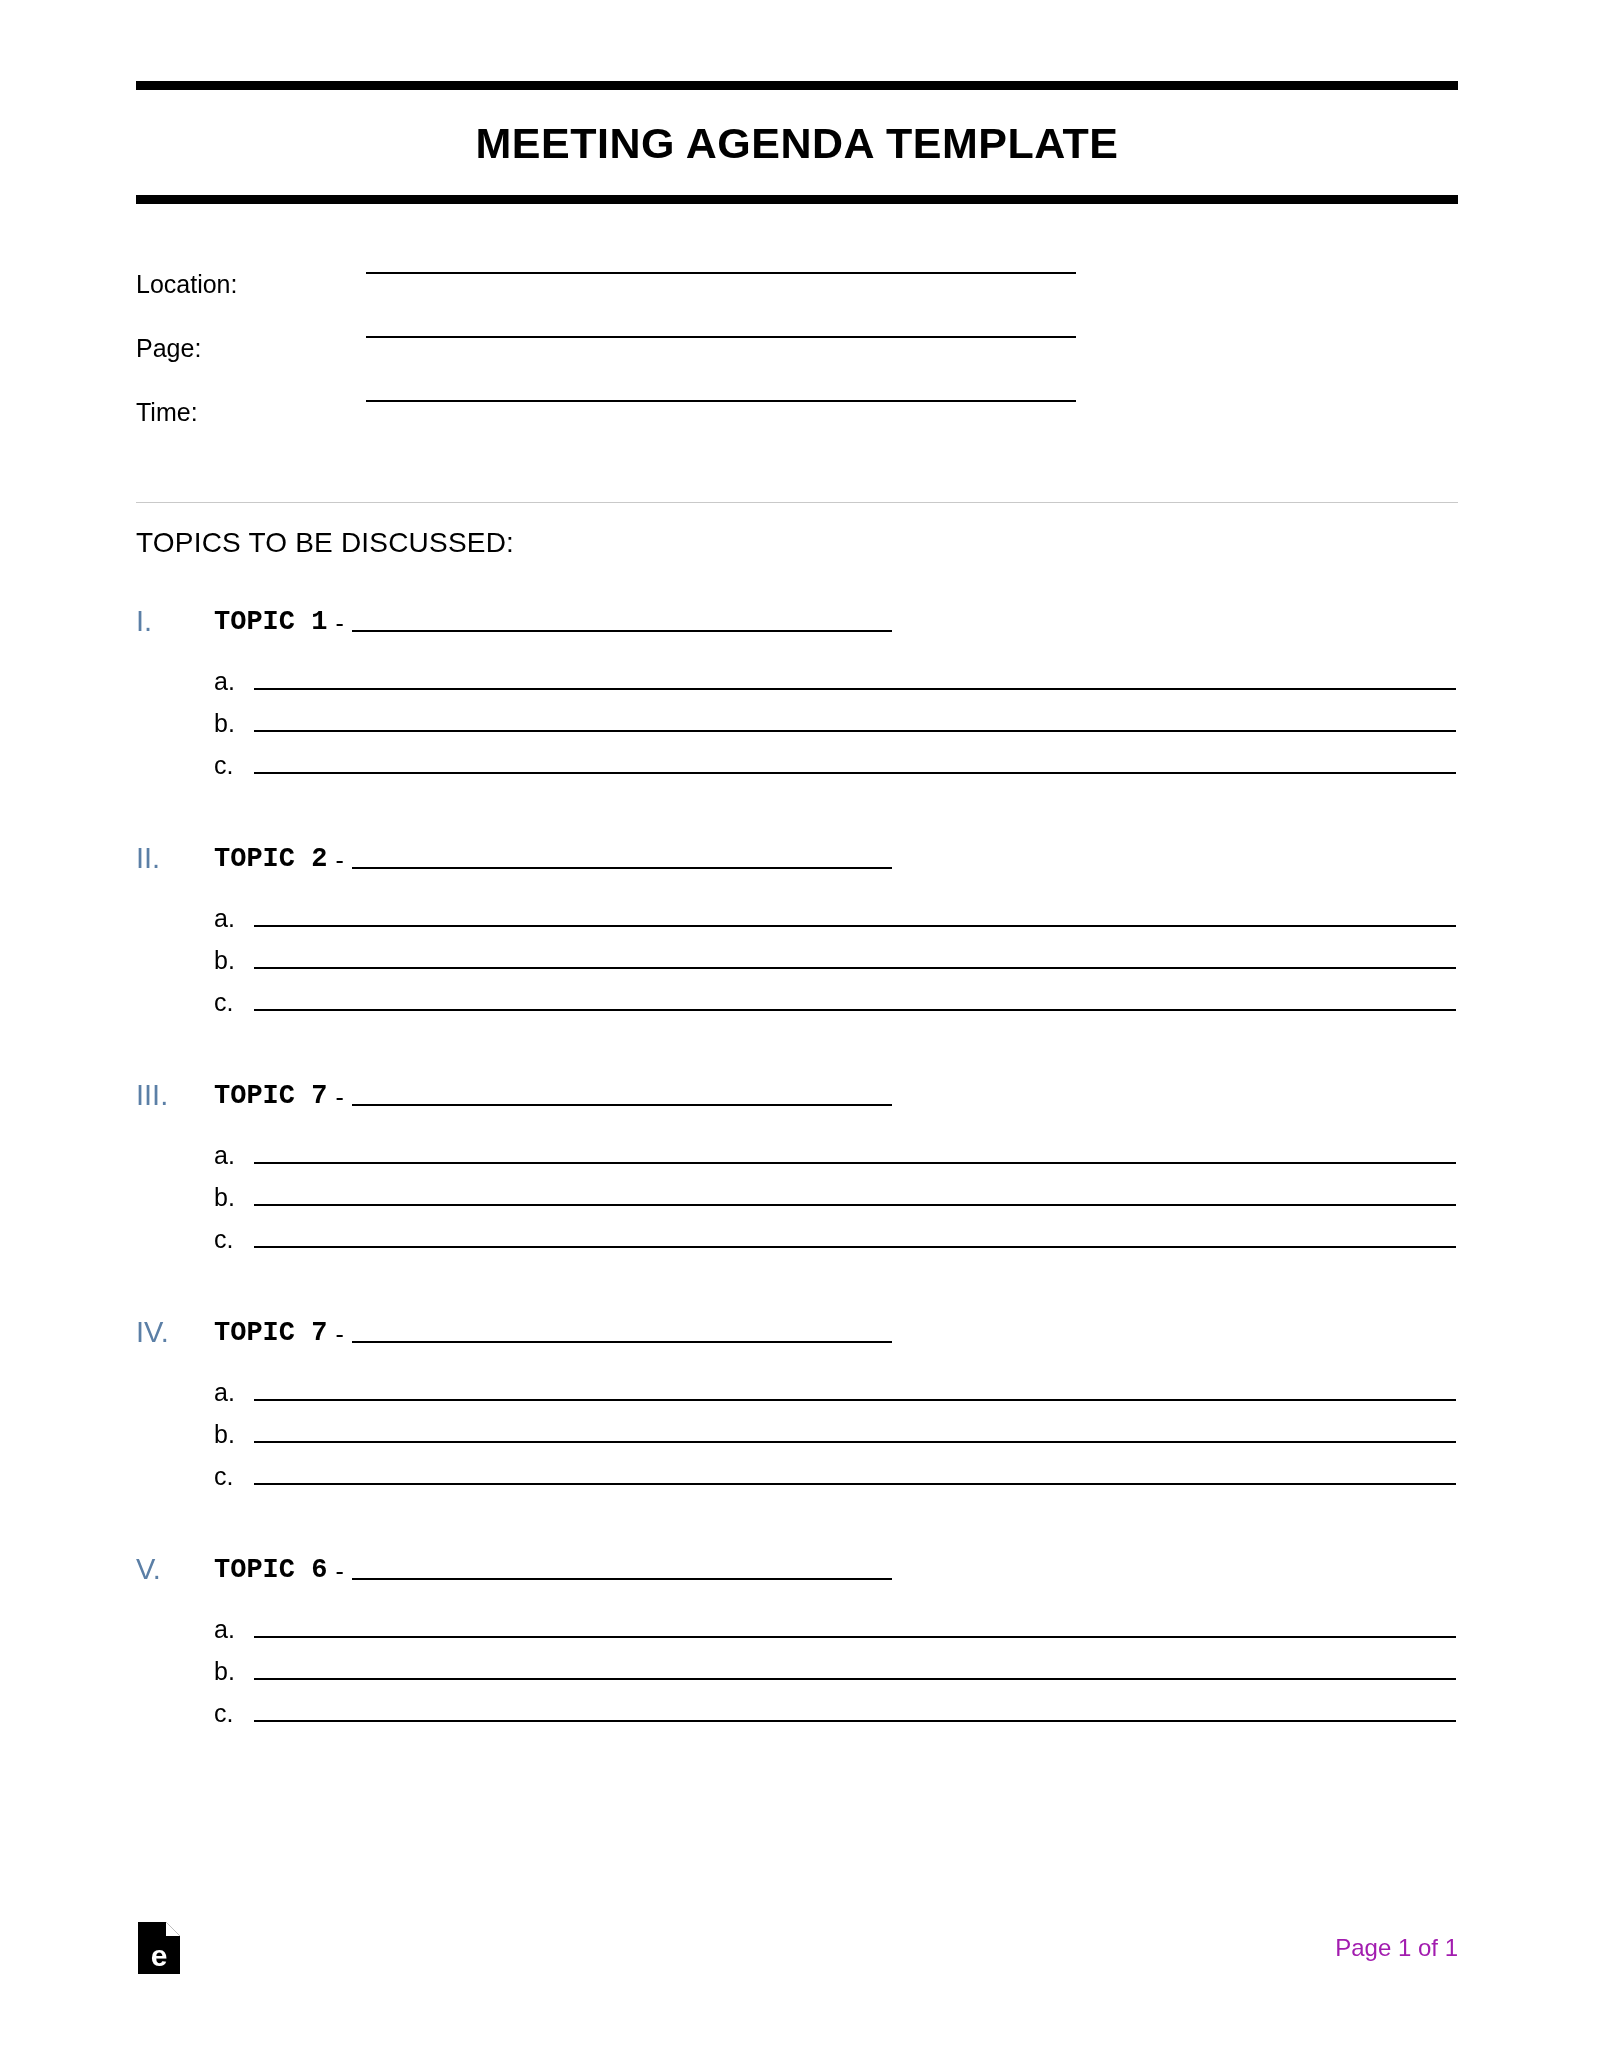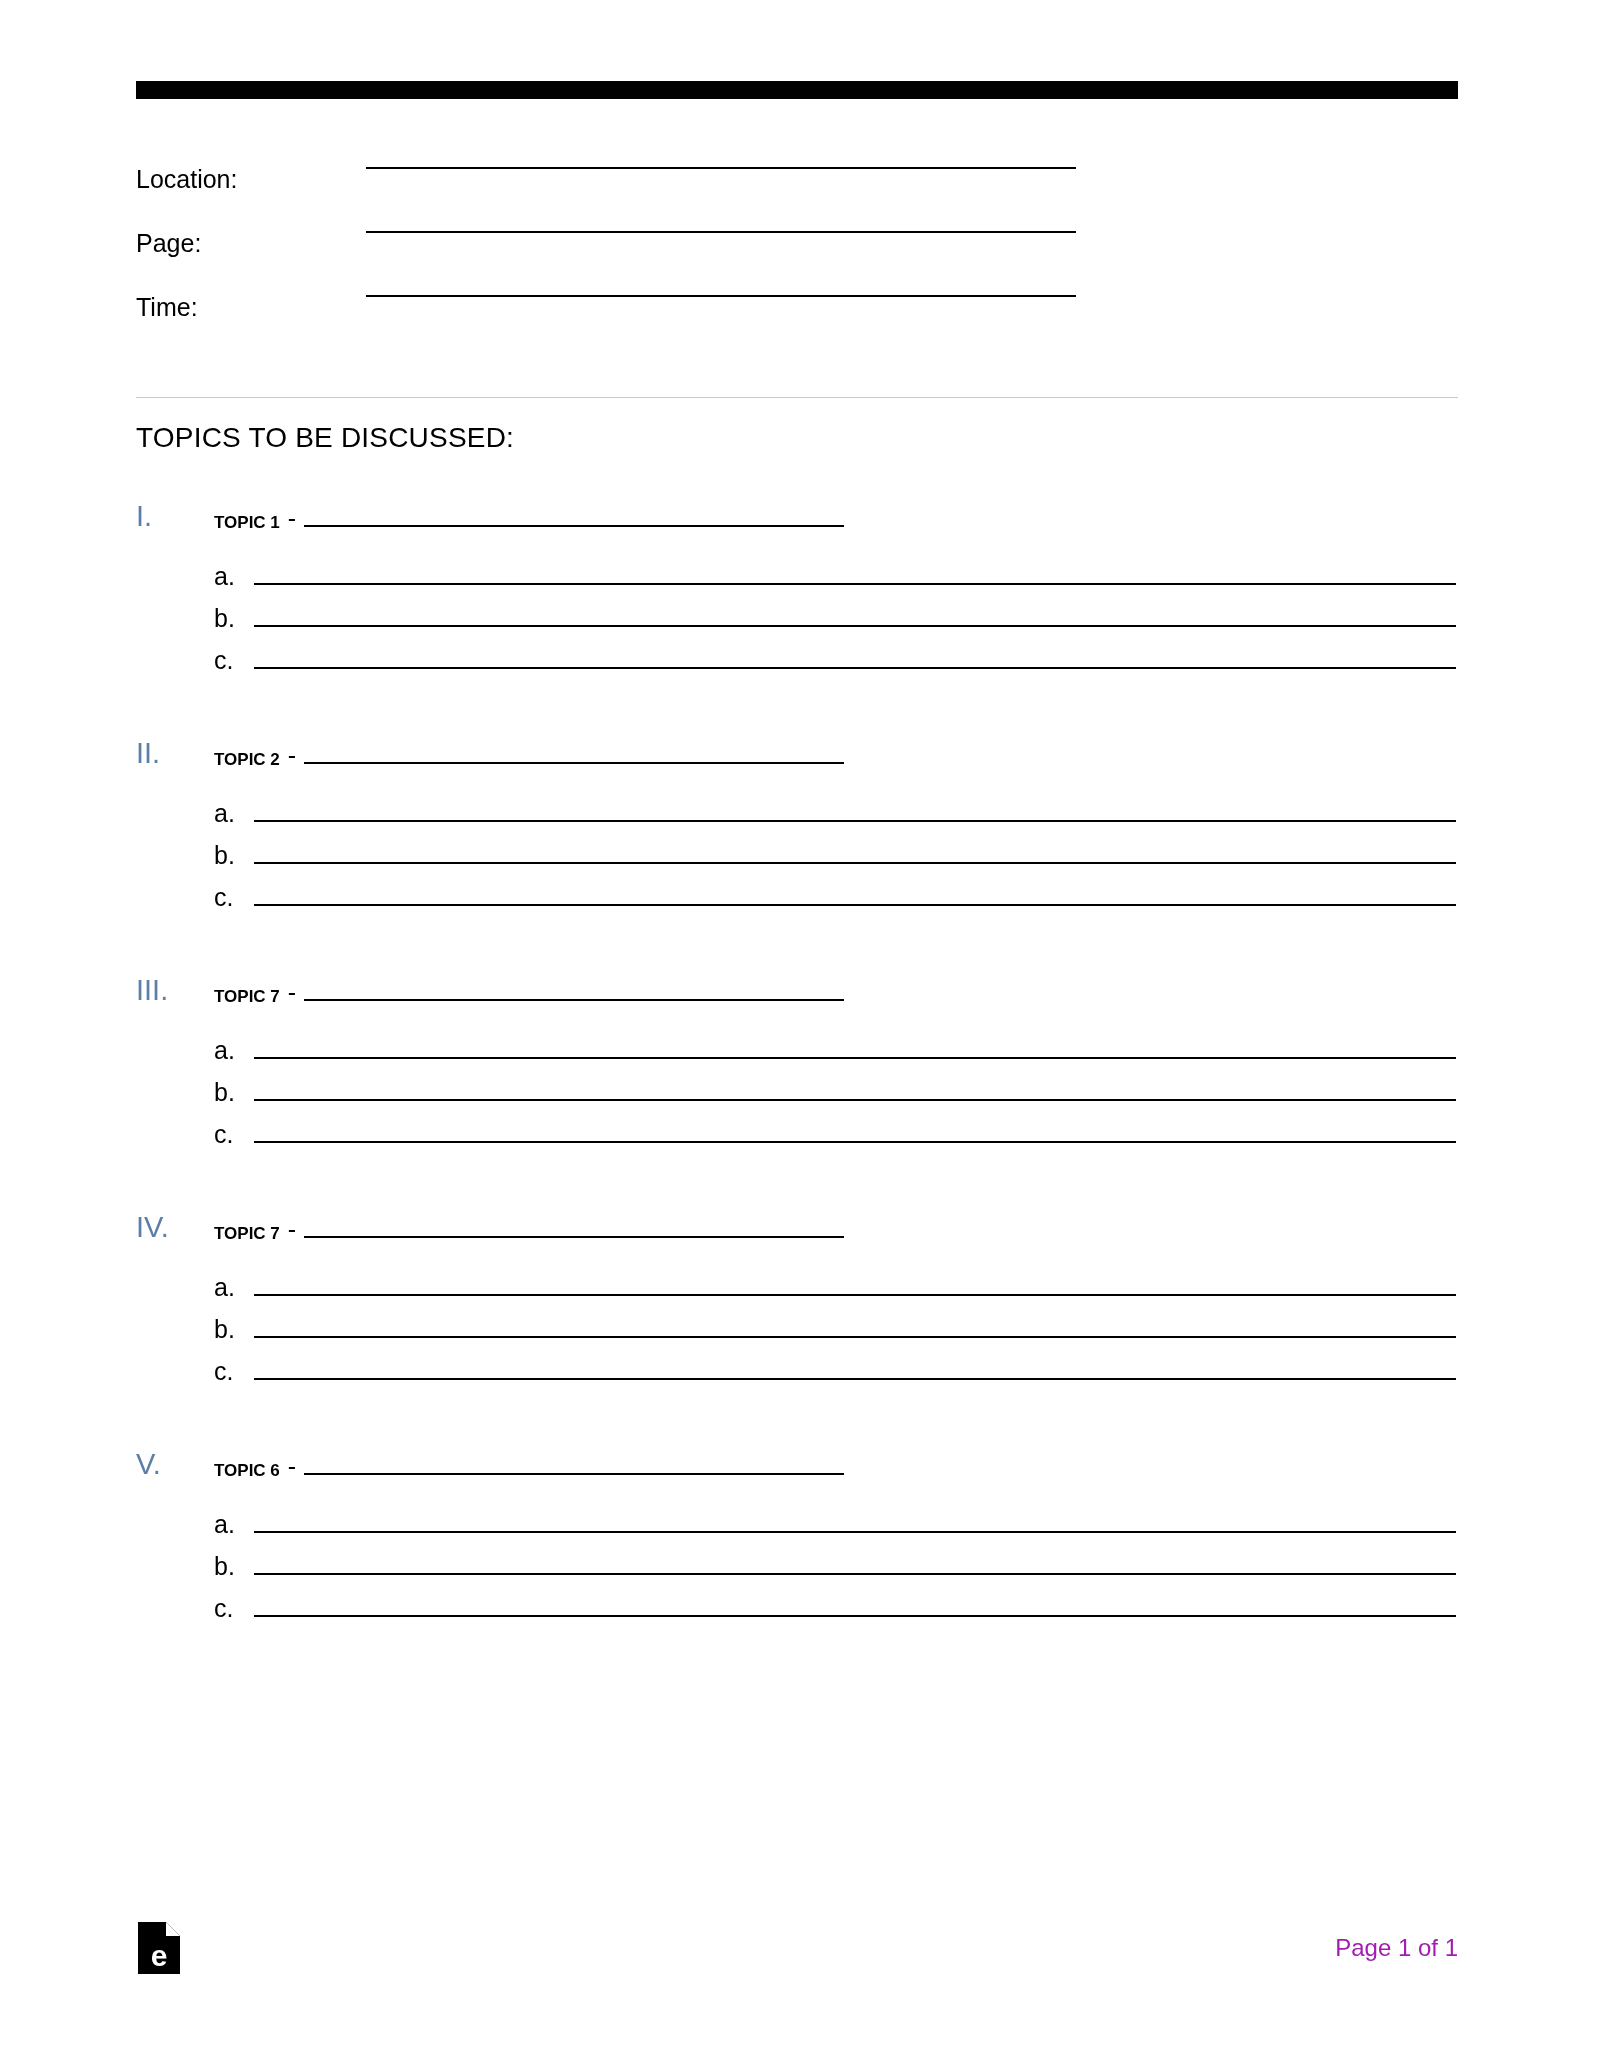--- a/index.html
+++ b/index.html
@@ -99,25 +99,26 @@
     align-items: flex-end;
   }
   .roman {
     width: 78px;
     color: #5b7fa6;
     font-size: 29px;
     line-height: 1;
     padding-bottom: 4px;
   }
   .topic-label {
-    font-size: 17px;
+    font-size: 27px;
     font-weight: bold;
     line-height: 1;
     padding-bottom: 4px;
     white-space: nowrap;
+    font-family: Liberation Mono, monospace;
   }
   .topic-dash {
     font-size: 25px;
     font-weight: normal;
     line-height: 1;
     padding: 0 8px 4px 8px;
   }
   .topic-line {
     width: 540px;
     border-bottom: 2px solid #000000;
@@ -168,20 +169,21 @@
     color: #a21caf;
   }
 </style>
 </head>
 <body>
 
 <div class="page">
   <div class="content">
 
     <div class="rule-thick title-top"></div>
+    <div class="doc-title">MEETING AGENDA TEMPLATE</div>
     <div class="rule-thick title-bottom"></div>
 
     <div class="meta">
       <div class="meta-row">
         <div class="meta-label">Location:</div>
         <div class="meta-line"></div>
       </div>
       <div class="meta-row">
         <div class="meta-label">Page:</div>
         <div class="meta-line"></div>

